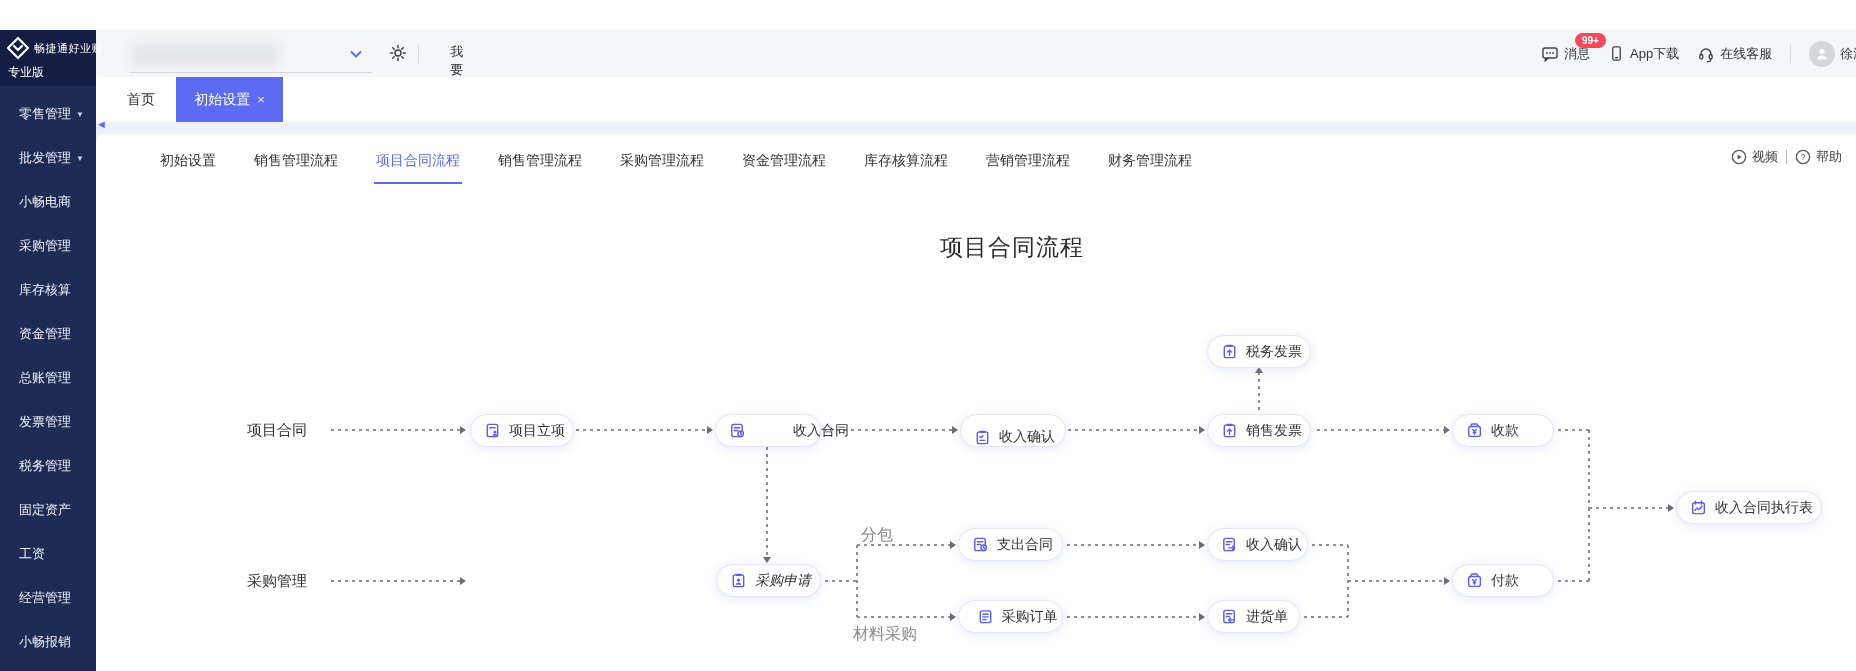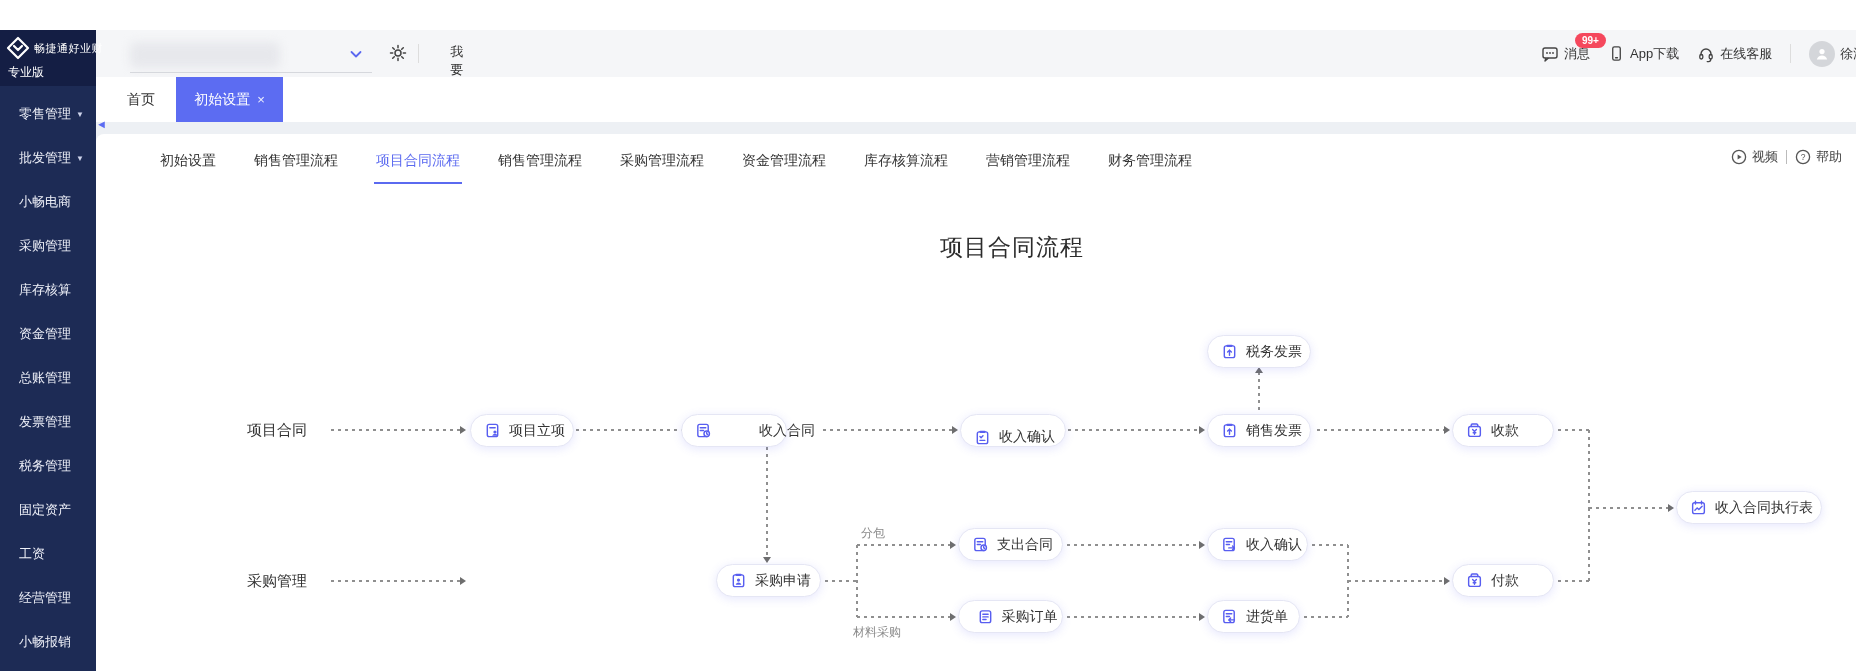--- a/index.html
+++ b/index.html
@@ -62,21 +62,21 @@
           box-shadow:0 2px 10px rgba(100,108,240,.16); display:flex; align-items:center; gap:8px;
           padding-left:13px; font-size:14px; color:#333; cursor:pointer; white-space:nowrap; }
   .node svg { flex:0 0 auto; }
   .edge { position:absolute; }
   .edge.h { height:2px; background-image:repeating-linear-gradient(to right,#8f8f8f 0 3px,transparent 3px 7px); }
   .edge.v { width:2px; background-image:repeating-linear-gradient(to bottom,#8f8f8f 0 3px,transparent 3px 7px); }
   .arrow { position:absolute; width:0; height:0; }
   .arrow.r { border-top:4px solid transparent; border-bottom:4px solid transparent; border-left:6px solid #6e6e6e; }
   .arrow.u { border-left:4px solid transparent; border-right:4px solid transparent; border-bottom:6px solid #6e6e6e; }
   .arrow.d { border-left:4px solid transparent; border-right:4px solid transparent; border-top:6px solid #6e6e6e; }
-  .edge-label { position:absolute; font-size:12px; color:#8a8a8a; white-space:nowrap; }
+  .edge-label { position:absolute; font-size:16px; color:#8a8a8a; white-space:nowrap; }
 </style>
 </head>
 <body>
 
 <svg width="0" height="0" style="position:absolute">
   <defs>
     <g id="sym-doc-person" fill="none" stroke="#585ef0" stroke-width="1.5" stroke-linecap="round" stroke-linejoin="round">
       <rect x="3.5" y="2.5" width="11" height="13" rx="2"></rect>
         <path d="M6.2 6h5.6"></path>
       <circle cx="11.6" cy="10.6" r="1.7" fill="#585ef0" stroke="none"></circle>
@@ -332,21 +332,21 @@
         <div class="edge v" style="left: 1251px; top: 423px; height: 72px;"></div>
         <div class="edge h" style="left: 1252px; top: 458px; width: 96px;"></div>
         <div class="arrow r" style="left: 1348px; top: 455px;"></div>
         <div class="edge h" style="left: 1208px; top: 494px; width: 44px;"></div>
         <div class="node" style="left: 374px; top: 292px; width: 104px;">
           <svg width="17" height="17" viewBox="0 0 18 18">
             <use href="#sym-doc-person"></use>
           </svg>
           <span>项目立项</span>
         </div>
-        <div class="node" style="left: 585px; top: 292px; width: 106px; gap: 47px;">
+        <div class="node" style="left: 619px; top: 292px; width: 106px; gap: 47px;">
           <svg width="17" height="17" viewBox="0 0 18 18">
             <use href="#sym-doc-clock"></use>
           </svg>
           <span>收入合同</span>
         </div>
         <div class="node" style="left: 864px; top: 292px; width: 106px; align-items: flex-end;">
           <svg width="17" height="17" viewBox="0 0 18 18">
             <use href="#sym-clipboard-check"></use>
           </svg>
           <span>收入确认</span>
@@ -380,21 +380,21 @@
             <use href="#sym-doc-clock"></use>
           </svg>
           <span>支出合同</span>
         </div>
         <div class="node" style="left: 1111px; top: 406px; width: 101px;">
           <svg width="17" height="17" viewBox="0 0 18 18">
             <use href="#sym-doc-arrow-right"></use>
           </svg>
           <span>收入确认</span>
         </div>
-        <div class="node" style="left: 620px; top: 442px; width: 105px;">
+        <div class="node" style="left: 620px; top: 442px; width: 105px; font-style: italic;">
           <svg width="17" height="17" viewBox="0 0 18 18">
             <use href="#sym-clipboard-person"></use>
           </svg>
           <span>采购申请</span>
         </div>
         <div class="node" style="left: 1356px; top: 442px; width: 102px;">
           <svg width="17" height="17" viewBox="0 0 18 18">
             <use href="#sym-cashbox"></use>
           </svg>
           <span>付款</span>

